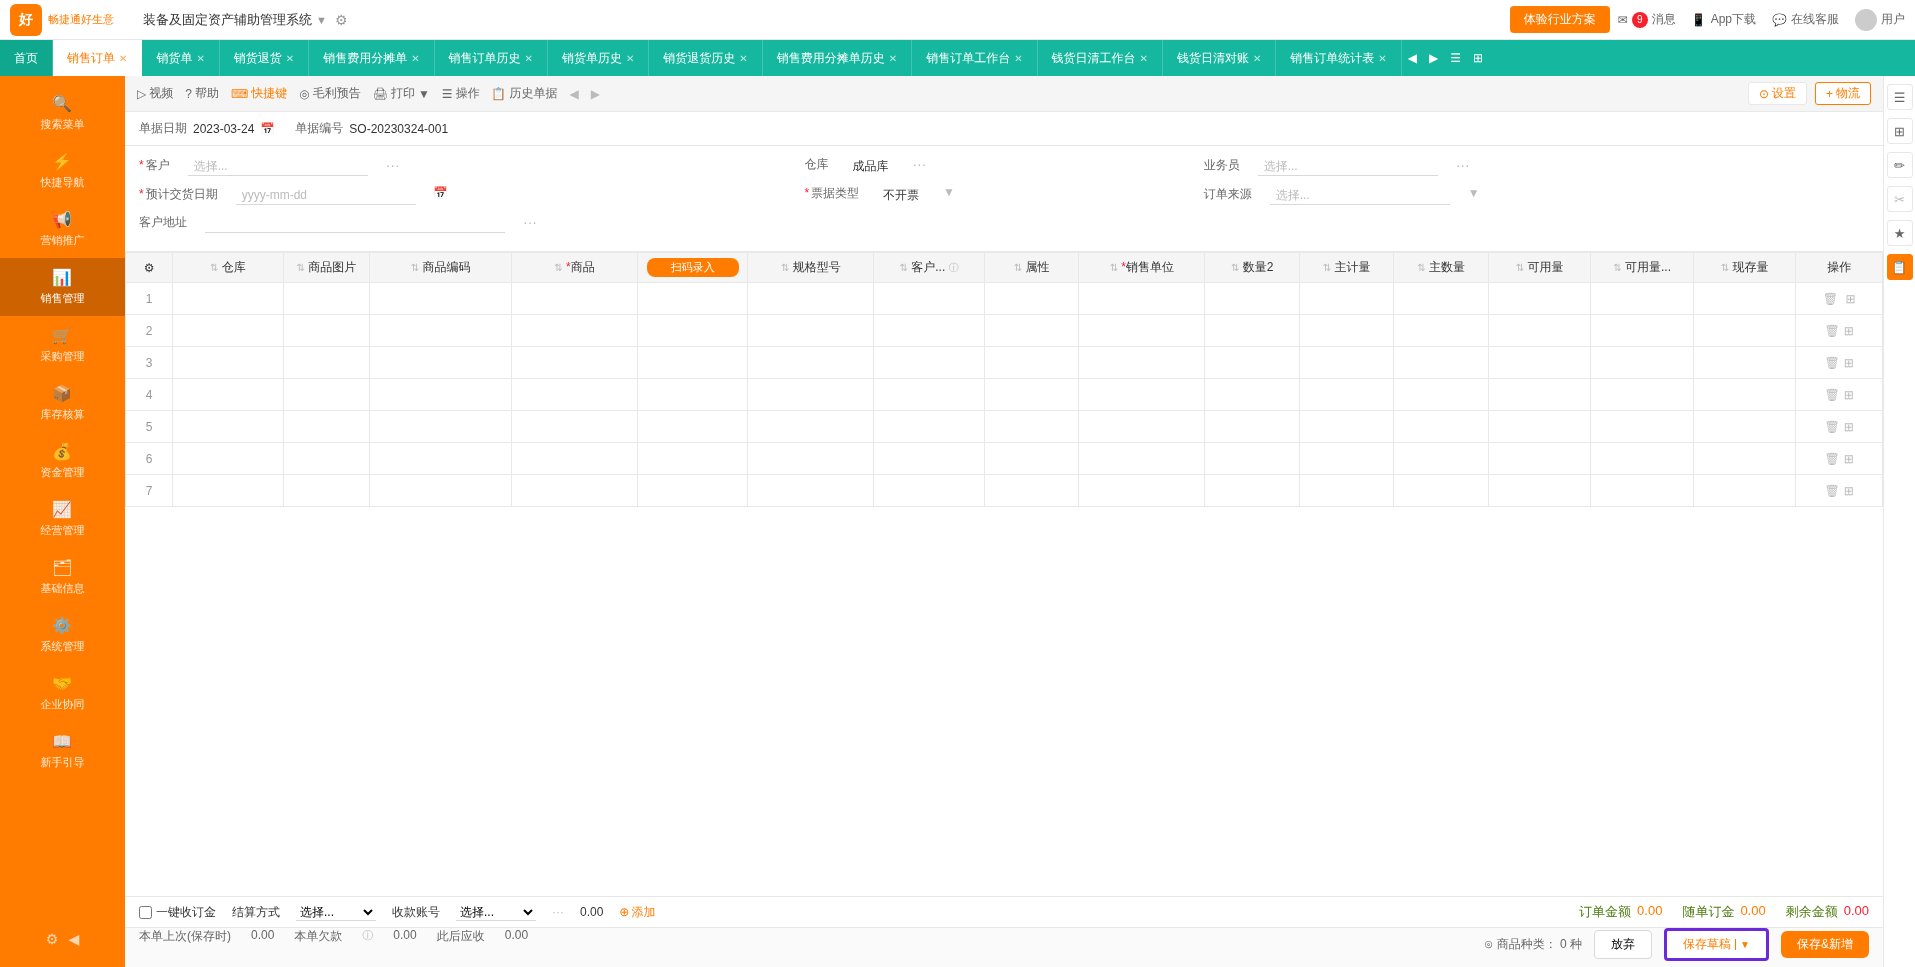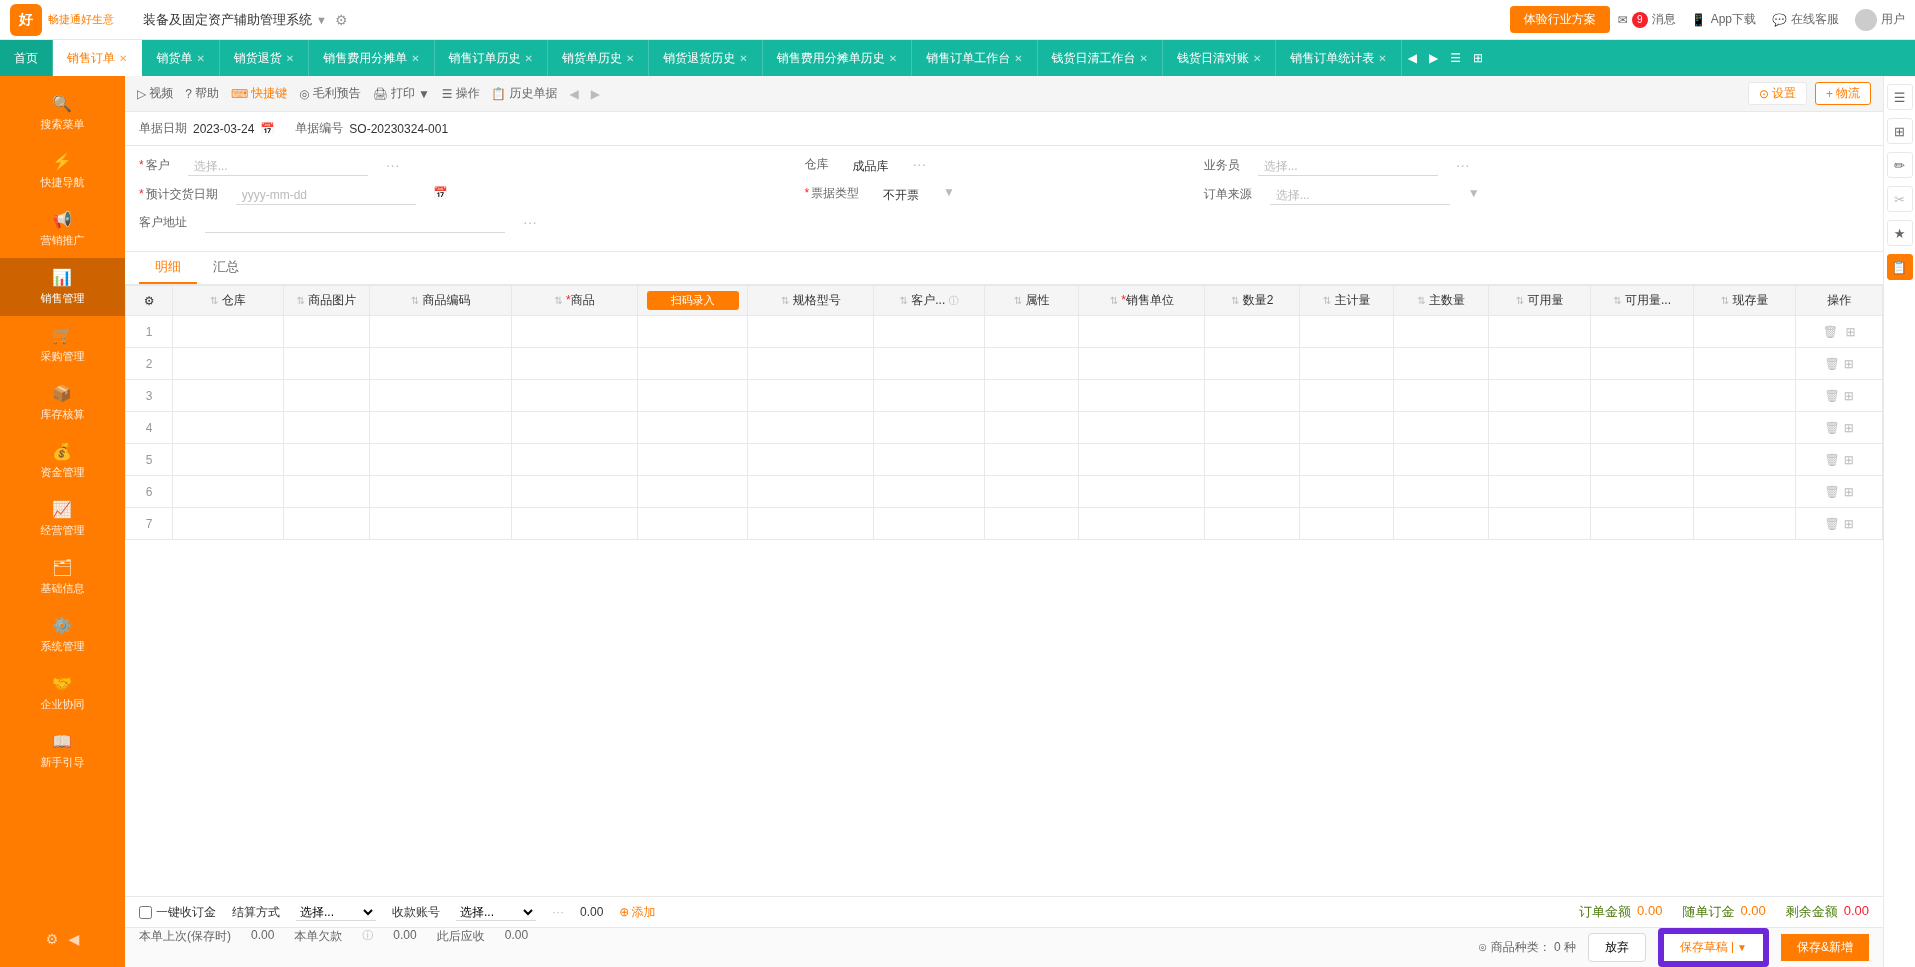--- a/index.html
+++ b/index.html
@@ -55,42 +55,42 @@
     .detail-tabs { display: flex; border-bottom: 1px solid #e8e8e8; padding: 0 14px; }
     .detail-tab { padding: 6px 16px; cursor: pointer; font-size: 13px; color: #666; border-bottom: 2px solid transparent; }
     .detail-tab.active { color: #ff7c00; border-bottom-color: #ff7c00; font-weight: 500; }
 
     
     .table-container { flex: 1; overflow: auto; position: relative; }
     .data-table { width: 100%; border-collapse: collapse; font-size: 12px; table-layout: fixed; }
     .data-table th { background: #f5f5f5; border: 1px solid #e8e8e8; padding: 6px 4px; text-align: center; white-space: nowrap; font-weight: normal; color: #333; position: sticky; top: 0; z-index: 2; }
     .data-table td { border: 1px solid #e8e8e8; padding: 4px; text-align: center; height: 32px; }
     .row-num { color: #999; }
-    .scan-btn { background: #ff7c00; color: #fff; border: none; padding: 2px 24px; border-radius: 3px; font-size: 11px; cursor: pointer; }
+    .scan-btn { background: #ff7c00; color: #fff; border: none; padding: 2px 24px; border-radius: 8px; font-size: 11px; cursor: pointer; }
     
     
     .summary-row td { background: #fff8f0; font-weight: 500; color: #ff7c00; }
     
     
     .bottom-area { border-top: 1px solid #e8e8e8; padding: 6px 14px; display: flex; align-items: center; gap: 16px; font-size: 12px; background: #fff; }
     .bottom-checkbox { display: flex; align-items: center; gap: 4px; }
     .bottom-select { border: none; border-bottom: 1px solid #d9d9d9; background: transparent; font-size: 12px; min-width: 80px; outline: none; }
     .add-btn { color: #ff7c00; cursor: pointer; display: flex; align-items: center; gap: 2px; }
     .bottom-right { margin-left: auto; display: flex; flex-direction: column; align-items: flex-end; gap: 4px; font-size: 13px; }
     .amount-row { display: flex; gap: 20px; }
     .amount-item { display: flex; gap: 6px; }
     .amount-label { color: #4d7c0f; }
     .amount-value { color: #ff7c00; font-weight: 500; }
     
     
     .footer { height: 40px; border-top: 1px solid #e8e8e8; display: flex; align-items: flex-start; padding: 0 14px; gap: 20px; font-size: 12px; color: #666; background: #fafafa; }
     .footer-right { margin-left: auto; display: flex; gap: 12px; align-items: center; }
     .btn-discard { border: 1px solid #d9d9d9; padding: 5px 16px; border-radius: 4px; cursor: pointer; background: #fff; font-size: 12px; }
-    .btn-save-draft { border: 6px solid #6d28d9; padding: 5px 16px; border-radius: 4px; cursor: pointer; background: #fff; font-size: 12px; color: #ff7c00; display: flex; align-items: center; gap: 4px; }
-    .btn-save-new { background: #ff7c00; color: #fff; border: none; padding: 5px 16px; border-radius: 0; cursor: pointer; font-size: 12px; }
+    .btn-save-draft { border: 3px solid #6d28d9; padding: 5px 16px; border-radius: 4px; cursor: pointer; background: #fff; font-size: 12px; color: #ff7c00; display: flex; align-items: center; gap: 4px; }
+    .btn-save-new { background: #ff7c00; color: #fff; border: none; padding: 5px 16px; border-radius: 6px; cursor: pointer; font-size: 12px; }
 
     
     .right-panel { width: 32px; background: #fff; border-left: 1px solid #e8e8e8; display: flex; flex-direction: column; align-items: center; padding-top: 8px; gap: 8px; }
     .right-panel-icon { width: 26px; height: 26px; display: flex; align-items: center; justify-content: center; border: 1px solid #e8e8e8; border-radius: 3px; cursor: pointer; font-size: 13px; color: #666; }
 
     .header-area { display: flex; align-items: center; padding: 8px 14px; gap: 20px; border-bottom: 1px solid #e8e8e8; }
     .header-field { display: flex; align-items: center; gap: 6px; }
     .header-label { color: #666; white-space: nowrap; }
     .header-value { color: #333; font-weight: 500; }
 
@@ -323,24 +323,20 @@
       </div>
       <div class="form-row">
         <div class="form-field">
           <span class="form-label">客户地址</span>
           <input class="form-input" style="max-width: 300px;">
           <span class="form-dots">···</span>
         </div>
       </div>
     </div>
 
-    <div class="detail-tabs">
-      <div class="detail-tab active">明细</div>
-      <div class="detail-tab">汇总</div>
-    </div>
 
     <div class="table-container">
       <table class="data-table">
         <thead>
           <tr>
             <th class="col-gear">⚙</th>
             <th class="col-warehouse"><span class="sort-icon">⇅</span> 仓库</th>
             <th class="col-img"><span class="sort-icon">⇅</span> 商品图片</th>
             <th class="col-code"><span class="sort-icon">⇅</span> 商品编码</th>
             <th class="col-product"><span class="sort-icon">⇅</span> <span style="color:#f5222d;">*</span>商品</th>

